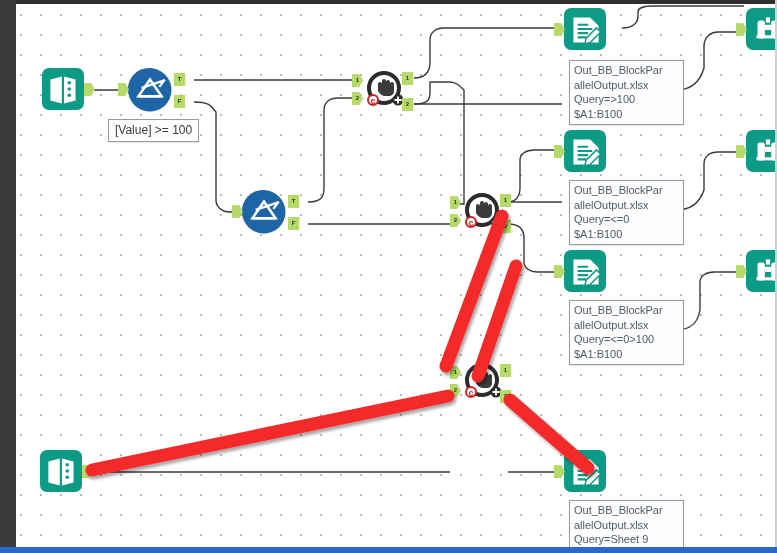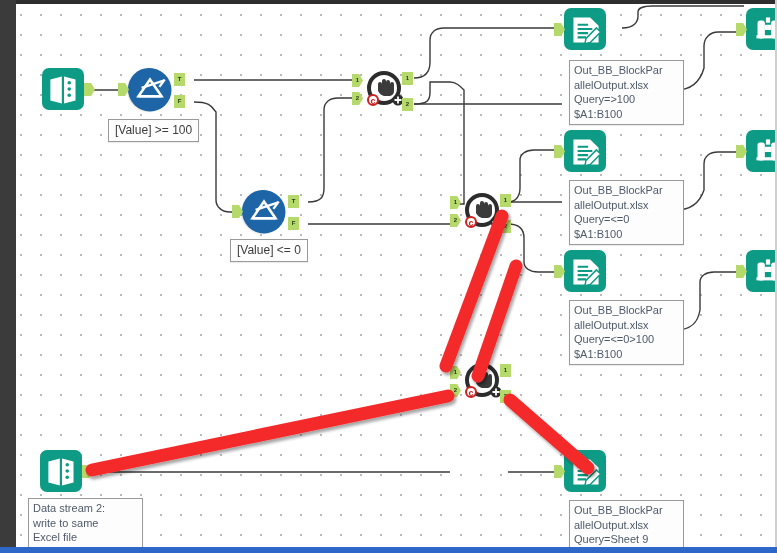--- a/index.html
+++ b/index.html
@@ -263,21 +263,20 @@
           <path d="M10 27 L21 11 L32 27 Z" fill="none" stroke="#ffffff" stroke-width="2.4"></path>
           <path d="M10 27 L32 27" stroke="#ffffff" stroke-width="2.4"></path>
           <path d="M13 19 L34 12" stroke="#ffffff" stroke-width="2.2"></path>
           <path d="M30 18 L35 11" stroke="#ffffff" stroke-width="2.2"></path>
         </svg>
       </div>
       <div class="anchor in" style="left:-10px; top:15px;"></div>
       <div class="anchor out" style="left:46px; top:5px;"><span>T</span></div>
       <div class="anchor out" style="left:46px; top:27px;"><span>F</span></div>
     </div>
-    <div class="label expr" style="left:214px; top:235px;">[Value] &lt;= 0</div>
 
     <div class="node" style="left:348px; top:64px;">
       <div class="bud-tool">
         <svg class="glyph" width="44" height="44" viewBox="0 0 44 44">
           <circle cx="20" cy="20" r="15" fill="#ffffff" stroke="#2c2c2c" stroke-width="4"></circle>
           <path d="M14 25 L14 16 q0-2 2-2 t2 2 l0 -3 q0-2 2-2 t2 2 l0 1 q0-2 2-2 t2 2 l0 2 q0-2 2-2 t2 2 l0 7 q0 4 -4 5 l-6 0 q-4 -1 -6 -5 z" fill="#3b3b3b"></path>
           <circle cx="9" cy="32" r="5" fill="#ffffff" stroke="#d02020" stroke-width="2"></circle>
           <text x="9" y="36" font-size="9" font-family="Liberation Sans, sans-serif" fill="#d02020" text-anchor="middle" font-weight="bold">c</text>
           <circle cx="34" cy="32" r="5.5" fill="#2c2c2c"></circle>
           <path d="M34 28.5 L34 35.5 M30.5 32 L37.5 32" stroke="#ffffff" stroke-width="1.8"></path>
@@ -430,20 +429,17 @@
           <path d="M8 11 L19 8 L19 34 L8 31 Z" fill="#ffffff"></path>
           <path d="M21 8 L32 11 L32 31 L21 34 Z" fill="#ffffff"></path>
           <path d="M20 9 L20 33" stroke="#0d9b85" stroke-width="2"></path>
           <circle cx="26" cy="14" r="1.7" fill="#0d9b85"></circle>
           <circle cx="26" cy="20" r="1.7" fill="#0d9b85"></circle>
           <circle cx="26" cy="26" r="1.7" fill="#0d9b85"></circle>
         </svg>
       </div>
       <div class="anchor out" style="left:42px; top:15px; clip-path:polygon(0 0,65% 0,100% 50%,65% 100%,0 100%);"></div>
     </div>
-    <div class="label" style="left:12px; top:494px; width:92px;">Data stream 2:
-write to same
-Excel file</div>
 
   </div>
 
   <div id="bottom-rail"></div>
 </div>
 
 </body></html>

